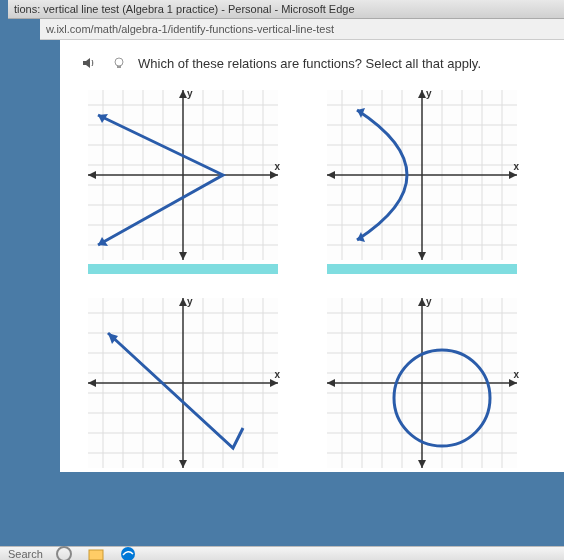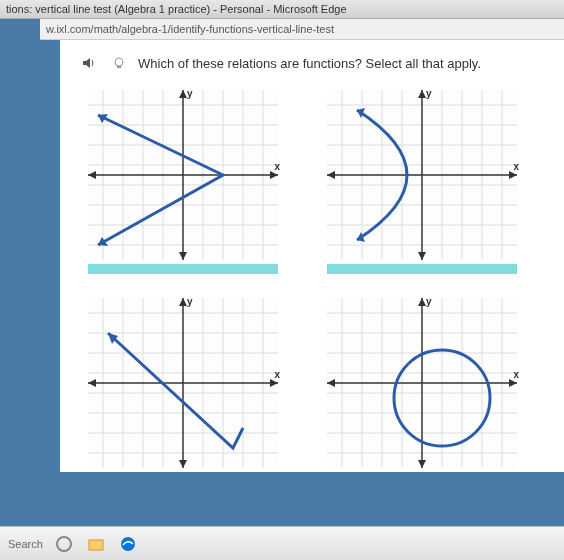--- a/index.html
+++ b/index.html
@@ -10,20 +10,21 @@
       height: 560px;
       overflow: hidden;
       position: relative;
     }
     .titlebar {
       background: linear-gradient(#e8e8e8, #d0d0d0);
       padding: 3px 6px;
       font-size: 11px;
       color: #333;
       border-bottom: 1px solid #aaa;
+      margin-left: 8px;
     }
     .urlbar {
       background: #f0f0f0;
       padding: 4px 6px;
       font-size: 11px;
       color: #555;
       border-bottom: 1px solid #ccc;
       margin-left: 40px;
     }
     .content {
@@ -83,21 +84,21 @@
       font-weight: bold;
       color: #333;
     }
     .axis-y { top: -2px; left: 50%; margin-left: 4px; }
     .axis-x { right: -2px; top: 50%; margin-top: -14px; }
     .taskbar {
       position: absolute;
       bottom: 0;
       left: 0;
       right: 0;
-      height: 34px;
+      height: 14px;
       background: linear-gradient(#f5f5f5, #e0e0e0);
       display: flex;
       align-items: center;
       padding: 0 8px;
       gap: 10px;
       border-top: 1px solid #bbb;
     }
     .taskbar-item {
       font-size: 11px;
       color: #666;

